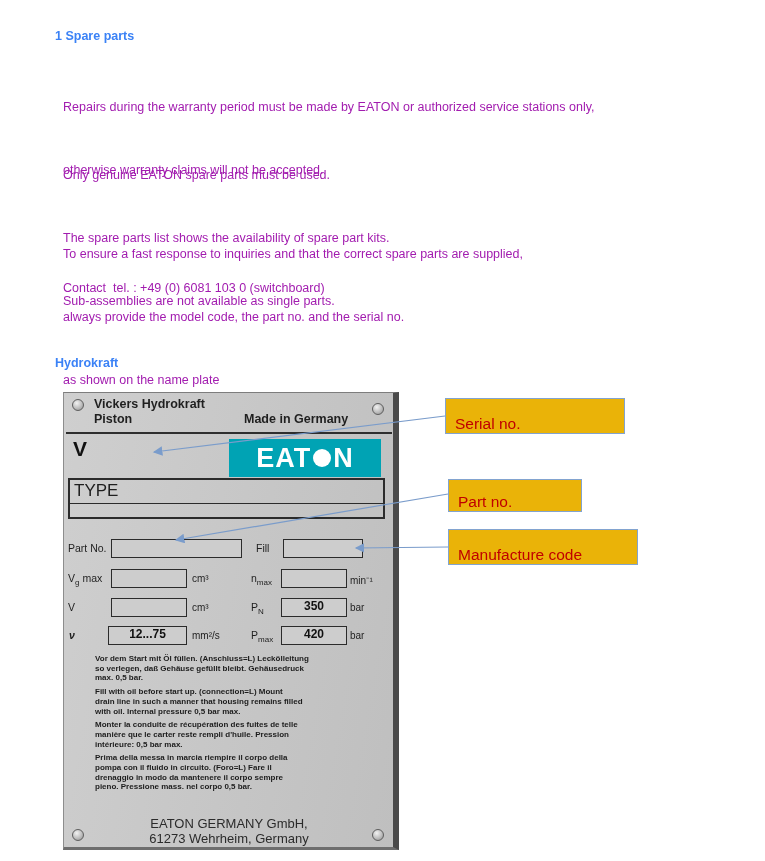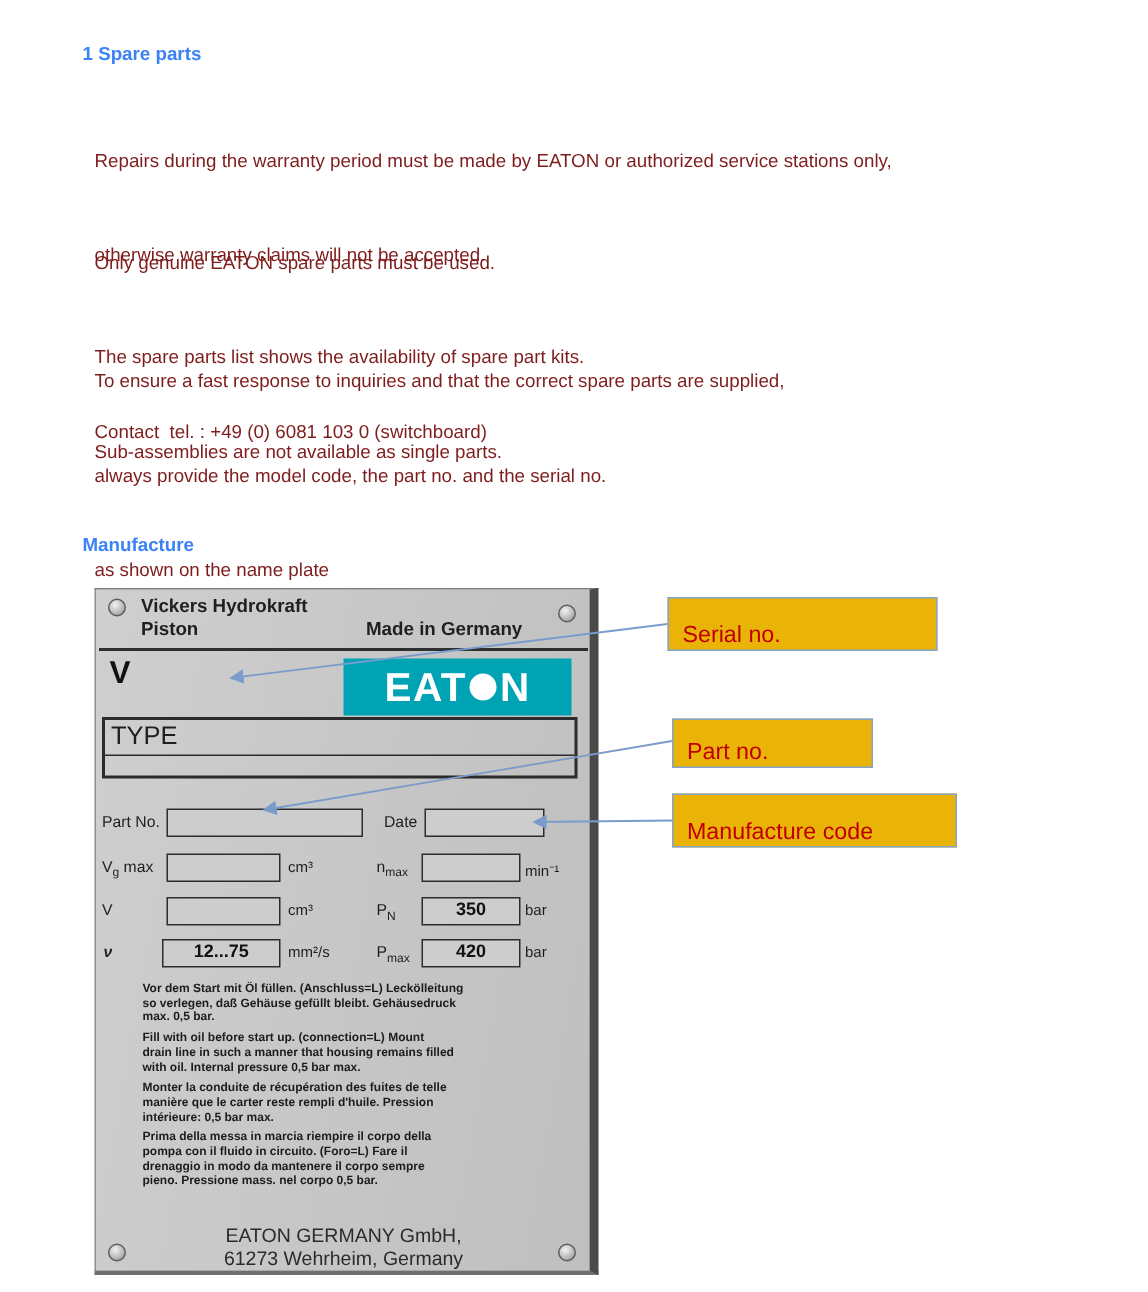--- a/index.html
+++ b/index.html
@@ -9,21 +9,21 @@
     font-family:"Liberation Sans", sans-serif;
   }
   .page { position:absolute; inset:0; background:#ffffff; }
 
   
   .doc-heading {
     position:absolute; left:55px; font-size:12.5px; font-weight:bold;
     color:#3b82f6; white-space:pre-wrap;
   }
   .doc-para {
-    position:absolute; left:63px; font-size:12.5px; color:#7f1d1d;
+    position:absolute; left:63px; font-size:12.5px; color:#a21caf;
     line-height:21px; white-space:pre-wrap;
   }
 
   
   .plate {
     position:absolute; left:63px; top:392px; width:336px; height:458px;
     background:linear-gradient(100deg,#cfcfcf 0%,#c6c6c6 55%,#bfbfbf 100%);
     border-top:1px solid #7d7d7d; border-left:1px solid #8d8d8d;
     border-right:6px solid #4a4a4a; border-bottom:3px solid #6e6e6e;
   }
@@ -99,21 +99,21 @@
   </div>
 
   <div class="doc-para" style="top:202px">
     <div>To ensure a fast response to inquiries and that the correct spare parts are supplied,</div>
     <div>always provide the model code, the part no. and the serial no.</div>
     <div>as shown on the name plate</div>
   </div>
 
   <div class="doc-para" style="top:278px">Contact  tel. : +49 (0) 6081 103 0 (switchboard)</div>
 
-  <div class="doc-heading" style="top:356px">Manufacture</div>
+  <div class="doc-heading" style="top:356px">Hydrokraft</div>
 
   <div class="plate">
     <div class="screw" style="left:8px;  top:6px"></div>
     <div class="screw" style="left:308px;top:10px"></div>
     <div class="screw" style="left:8px;  top:436px"></div>
     <div class="screw" style="left:308px;top:436px"></div>
 
     <div class="plate-brand">Vickers  Hydrokraft
 Piston</div>
     <div class="plate-madein">Made in Germany</div>
@@ -126,21 +126,21 @@
         <span class="logo-o"></span>
         <span>N</span>
     </div>
 
     <div class="type-box">
       <span class="type-label">TYPE</span>
     </div>
 
     <span class="frow-label" style="left:4px;top:149px">Part No.</span>
     <div class="fbox" style="left:47px;top:146px;width:131px"></div>
-    <span class="frow-label" style="left:192px;top:149px">Date</span>
+    <span class="frow-label" style="left:192px;top:149px">Fill</span>
     <div class="fbox" style="left:219px;top:146px;width:80px"></div>
 
     <span class="frow-label" style="left:4px;top:179px"><span>V</span><sub>g</sub> <span>max</span></span>
     <div class="fbox" style="left:47px;top:176px;width:76px"></div>
     <span class="funit" style="left:128px;top:180px">cm³</span>
     <span class="frow-label" style="left:187px;top:179px"><span>n</span><sub>max</sub></span>
     <div class="fbox" style="left:217px;top:176px;width:66px"></div>
     <span class="funit" style="left:286px;top:180px">min⁻¹</span>
 
     <span class="frow-label" style="left:4px;top:208px">V</span>

